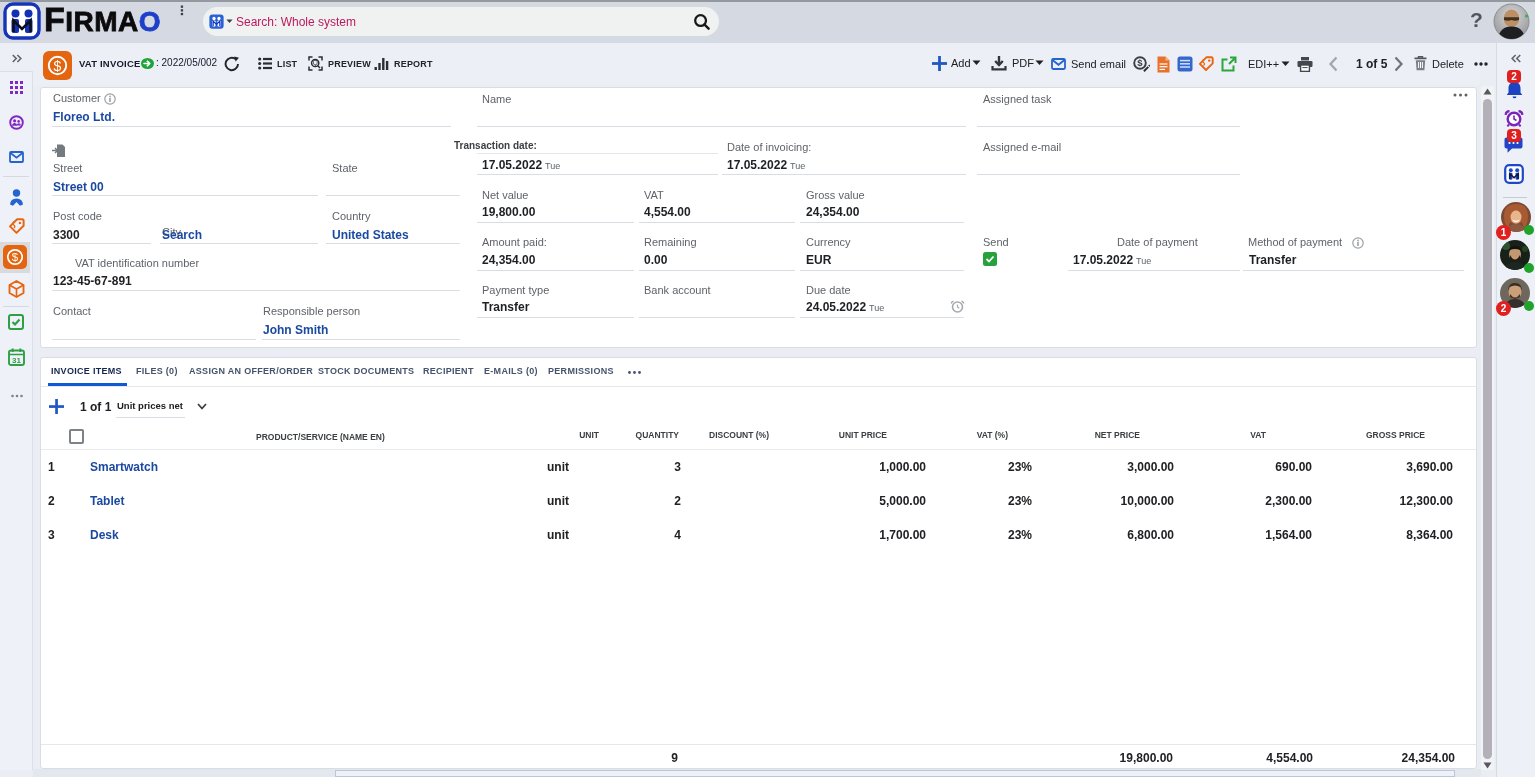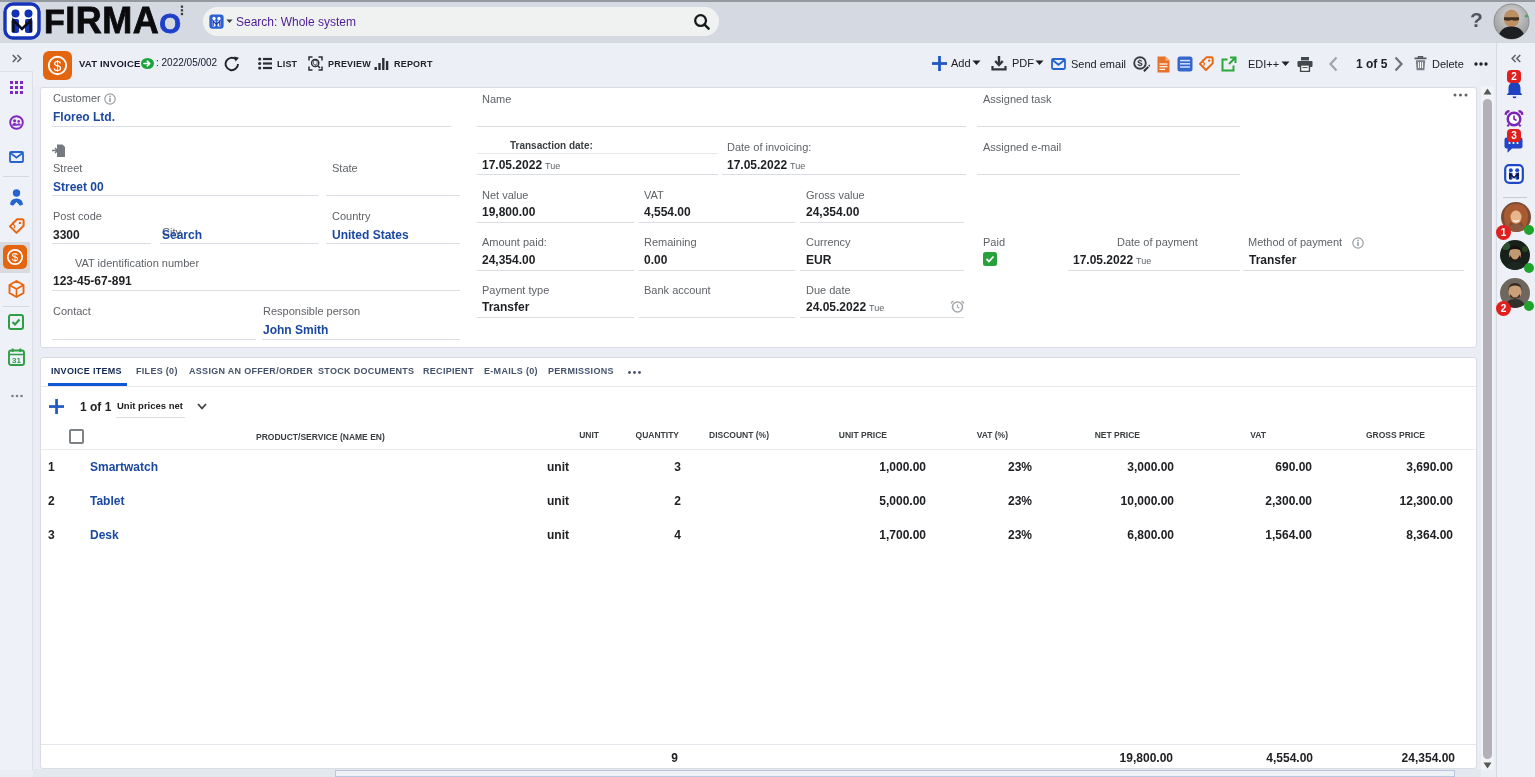--- a/index.html
+++ b/index.html
@@ -48,42 +48,42 @@
 <div id="bottomthumb"></div>
 
 <svg class="abs" style="left:3px;top:2px" width="38" height="38" viewBox="0 0 38 38">
   <rect x="2" y="2" width="34" height="34" rx="8" fill="#fff" stroke="#1634b8" stroke-width="3.4"></rect>
   <circle cx="12.5" cy="11.5" r="4" fill="#1331b5"></circle>
   <circle cx="25.5" cy="11.5" r="4" fill="#1331b5"></circle>
   <rect x="8.5" y="17" width="7.5" height="14" rx="2" fill="#1331b5"></rect>
   <rect x="22" y="17" width="7.5" height="14" rx="2" fill="#1331b5"></rect>
   <path d="M10.5 30 V18.5 L19 27 L27.5 18.5 V30" fill="none" stroke="#0c0e1c" stroke-width="2.6"></path>
 </svg>
-<div class="abs" style="left:44px;top:0px;font-size:34px;font-weight:700;color:#0b0b0d;letter-spacing:0.5px;-webkit-text-stroke:0.8px #0b0b0d;">F<span style="font-size:36px;margin-top:48px;">IRMA</span><span style="font-size:28px;color:#1d3fca;-webkit-text-stroke:0.8px #1d3fca;">O</span></div>
+<div class="abs" style="left:44px;top:0px;font-size:34px;font-weight:700;color:#0b0b0d;letter-spacing:0.5px;-webkit-text-stroke:0.8px #0b0b0d;">F<span style="font-size:28px;margin-top:48px;">IRMA</span><span style="font-size:28px;color:#1d3fca;-webkit-text-stroke:0.8px #1d3fca;">O</span></div>
 <svg class="abs" style="left:180px;top:5px" width="4" height="11" viewBox="0 0 4 11">
     <g fill="#3c4043">
       <rect x="0.8" y="0.5" width="2.3" height="2.3"></rect>
       <rect x="0.8" y="4.2" width="2.3" height="2.3"></rect>
       <rect x="0.8" y="7.9" width="2.3" height="2.3"></rect>
     </g>
   </svg>
 
 <div class="abs" style="left:203px;top:7px;width:516px;height:29px;background:#f0f2f2;border-radius:14.5px;"></div>
 <svg class="abs" style="left:209px;top:14px" width="15" height="15" viewBox="0 0 20 20">
   <rect x="0.5" y="0.5" width="19" height="19" rx="4" fill="#2a62d6"></rect>
   <circle cx="6.7" cy="6" r="2.2" fill="#fff"></circle>
   <circle cx="13.3" cy="6" r="2.2" fill="#fff"></circle>
   <rect x="4.5" y="8.5" width="4.2" height="8" rx="1.2" fill="#fff"></rect>
   <rect x="11.3" y="8.5" width="4.2" height="8" rx="1.2" fill="#fff"></rect>
   <path d="M5.6 16 V9.5 L10 14 L14.4 9.5 V16" fill="none" stroke="#1634b8" stroke-width="1.5"></path>
 </svg>
 <svg class="abs" style="left:226px;top:19px" width="7" height="5" viewBox="0 0 9 6">
     <path d="M0.5 0.5 L4.5 5 L8.5 0.5 Z" fill="#3c4043"></path>
   </svg>
-<div class="abs" style="left:236px;top:15px;font-size:12px;color:#4c1d95;">Search: Whole system</div>
+<div class="abs" style="left:236px;top:15px;font-size:12px;color:#be185d;">Search: Whole system</div>
 <svg class="abs" style="left:693px;top:13px" width="18" height="18" viewBox="0 0 19 19">
   <circle cx="8" cy="8" r="5.7" fill="none" stroke="#17181a" stroke-width="2.4"></circle>
   <line x1="12.2" y1="12.2" x2="16.5" y2="16.5" stroke="#17181a" stroke-width="2.6" stroke-linecap="round"></line>
 </svg>
 
 <div class="abs" style="left:1470px;top:8px;font-size:21px;font-weight:700;color:#51565e;">?</div>
 <svg class="abs" style="left:1493px;top:3px" width="37" height="37" viewBox="0 0 37 37">
   <defs>
     <radialGradient id="avbg" cx="50%" cy="35%" r="75%">
       <stop offset="0%" stop-color="#d9d9d9"></stop>
@@ -451,21 +451,21 @@
 <div class="val" style="left:53px;top:274px;">123-45-67-891</div>
 <div class="ul" style="left:52px;top:290px;width:408px;"></div>
 <div class="lbl" style="left:53px;top:305px;">Contact</div>
 <div class="ul" style="left:52px;top:339px;width:204px;"></div>
 <div class="lbl" style="left:263px;top:305px;">Responsible person</div>
 <div class="val blue" style="left:263px;top:323px;">John Smith</div>
 <div class="ul" style="left:262px;top:339px;width:198px;"></div>
 
 <div class="lbl" style="left:482px;top:93px;">Name</div>
 <div class="ul" style="left:477px;top:126px;width:489px;"></div>
-<div class="lblb" style="left:510px;top:140px;">Transaction date:</div>
+<div class="lblb" style="left:454px;top:140px;">Transaction date:</div>
 <div class="ul" style="left:477px;top:153px;width:241px;background:#e4e7ec;"></div>
 <div class="val" style="left:482px;top:158px;">17.05.2022<span class="dow">Tue</span></div>
 <div class="ul" style="left:477px;top:174px;width:241px;"></div>
 <div class="lbl" style="left:727px;top:141px;">Date of invoicing:</div>
 <div class="val" style="left:727px;top:158px;">17.05.2022<span class="dow">Tue</span></div>
 <div class="ul" style="left:722px;top:174px;width:244px;"></div>
 <div class="lbl" style="left:482px;top:189px;">Net value</div>
 <div class="val" style="left:482px;top:205px;">19,800.00</div>
 <div class="ul" style="left:477px;top:222px;width:157px;"></div>
 <div class="lbl" style="left:644px;top:189px;">VAT</div>
@@ -496,21 +496,21 @@
     <circle cx="7.5" cy="8" r="5" stroke-width="1.6"></circle>
     <path d="M3.5 2.2 A3 3 0 0 0 1.2 4.5 M11.5 2.2 A3 3 0 0 1 13.8 4.5" stroke-width="1.5"></path>
     <path d="M7.5 5.5 V8 l1.8 1.2" stroke-width="1.2"></path>
   </g>
 </svg>
 
 <div class="lbl" style="left:983px;top:93px;">Assigned task</div>
 <div class="ul" style="left:977px;top:126px;width:263px;"></div>
 <div class="lbl" style="left:983px;top:141px;">Assigned e-mail</div>
 <div class="ul" style="left:977px;top:174px;width:263px;"></div>
-<div class="lbl" style="left:983px;top:236px;">Paid</div>
+<div class="lbl" style="left:983px;top:236px;">Send</div>
 <svg class="abs" style="left:983px;top:252px" width="14" height="14" viewBox="0 0 14 14">
   <rect width="14" height="14" rx="2.5" fill="#27a13b"></rect>
   <path d="M3.5 7 L6 9.5 L10.5 4.5" fill="none" stroke="#fff" stroke-width="1.8"></path>
 </svg>
 <div class="lbl" style="left:1073px;top:236px;margin-left:44px;">Date of payment</div>
 <div class="val" style="left:1073px;top:253px;">17.05.2022<span class="dow">Tue</span></div>
 <div class="ul" style="left:1068px;top:270px;width:172px;"></div>
 <div class="lbl" style="left:1248px;top:236px;">Method of payment</div>
 <svg class="abs" style="left:1352px;top:237px" width="12" height="12" viewBox="0 0 12 12">
     <circle cx="6" cy="6" r="5.2" fill="none" stroke="#9aa0a6" stroke-width="1.2"></circle>

